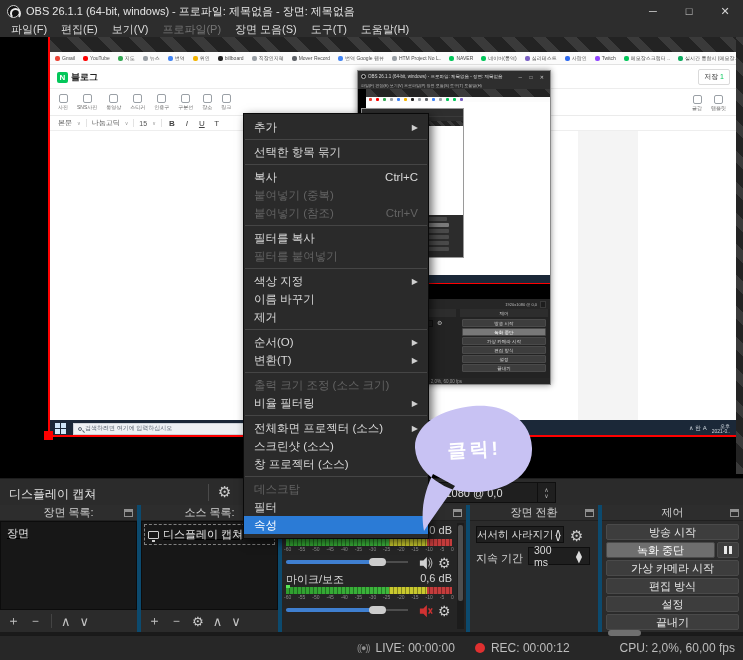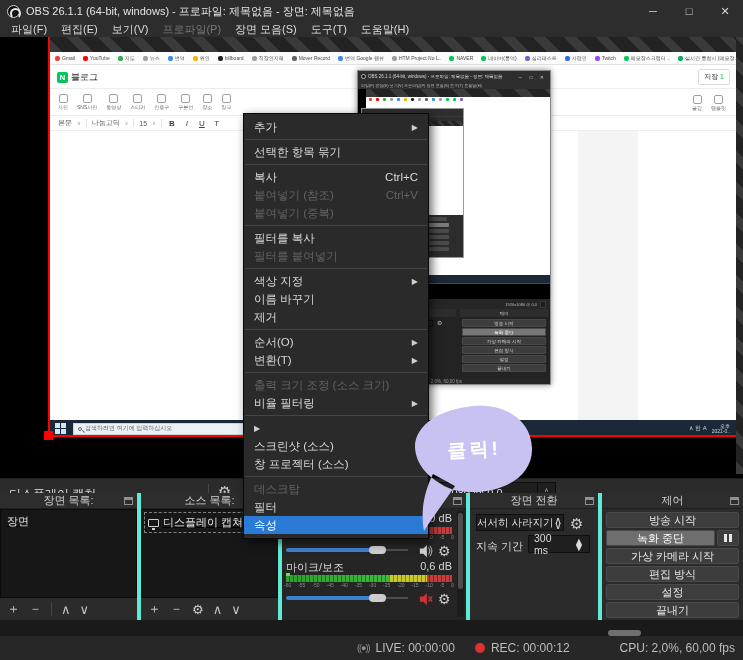--- a/index.html
+++ b/index.html
@@ -32,21 +32,21 @@
   .red-handle { left:44px; top:394px; width:9px; height:9px; background:#f00; }
 
   
   .bm-bar { left:0; top:0; width:686px; height:13px; background:#fbfbfb; border-bottom:1px solid #e2e2e2; display:flex; align-items:center; gap:8px; padding-left:5px; overflow:hidden; }
   .bm { display:flex; align-items:center; gap:2px; flex:none; }
   .bm-dot { width:5px; height:5px; border-radius:2px; }
   .bm-label { font-size:5px; color:#4a4a4a; white-space:nowrap; }
   .blog-top { left:0; top:13px; width:686px; height:24px; background:#fff; border-bottom:1px solid #ededed; }
   .blog-brand { position:absolute; left:7px; top:6px; display:flex; align-items:center; gap:3px; }
   .n-ico { width:11px; height:11px; background:#03c75a; color:#fff; font-size:8px; font-weight:bold; display:flex; align-items:center; justify-content:center; border-radius:2px; }
-  .blog-name { font-size:9px; font-weight:normal; color:#222; }
+  .blog-name { font-size:9px; font-weight:bold; color:#222; }
   .save-chip { position:absolute; right:6px; top:4px; border:1px solid #dadada; border-radius:2px; padding:2px 5px; font-size:7px; color:#333; background:#fff; }
   .save-chip b { color:#03c75a; font-weight:normal; }
   .blog-tools { left:0; top:37px; width:686px; height:27px; background:#fff; border-bottom:1px solid #ebebeb; display:flex; align-items:center; gap:9px; padding-left:8px; }
   .bt { display:flex; flex-direction:column; align-items:center; gap:1px; flex:none; }
   .bt-ico { width:9px; height:9px; border:1px solid #9aa0a6; border-radius:2px; }
   .bt-label { font-size:5px; color:#666; white-space:nowrap; }
   .blog-tools-right { position:absolute; right:10px; top:0; height:27px; display:flex; align-items:center; gap:9px; }
   .blog-format { left:0; top:64px; width:686px; height:15px; background:#fff; border-bottom:1px solid #eee; display:flex; align-items:center; gap:5px; padding-left:8px; }
   .fmt { font-size:7px; color:#555; }
   .caret { font-size:5px; color:#999; }
@@ -112,21 +112,21 @@
   .src-toolbar { left:0; top:478px; width:743px; height:27px; background:#2b2b2b; border-top:1px solid #1d1d1d; }
   .src-label { position:absolute; left:9px; top:7px; font-size:12px; color:#e0e0e0; }
   .vsep { position:absolute; left:208px; top:5px; width:1px; height:17px; background:#4a4a4a; }
   .gear { color:#cdcdcd; font-size:15px; }
   .src-gear { position:absolute; left:218px; top:4px; }
   .res-combo { position:absolute; left:380px; top:3px; width:176px; height:21px; background:#1f1f1f; border:1px solid #0f0f0f; display:flex; align-items:center; }
   .res-text { flex:1; text-align:center; font-size:11px; color:#dcdcdc; }
   .res-arrows { width:18px; height:100%; border-left:1px solid #0f0f0f; display:flex; flex-direction:column; align-items:center; justify-content:center; color:#b0b0b0; font-size:6px; line-height:6px; }
 
   
-  .docks { left:0; top:493px; width:677px; height:127px; background:#5eead4; }
+  .docks { left:0; top:505px; width:677px; height:127px; background:#0c4a6e; }
   .dock { position:absolute; top:0; height:127px; background:#2b2b2b; }
   .dock-head { position:absolute; left:0; top:0; width:100%; height:16px; background:#2d2d2d; border-bottom:1px solid #202020; display:flex; align-items:center; justify-content:center; }
   .dock-head span { font-size:11px; color:#cfcfcf; }
   .dock-ico { position:absolute; right:4px; top:4px; width:9px; height:8px; border:1px solid #909090; border-top-width:3px; }
   .listbox { position:absolute; left:0; top:16px; right:0; bottom:22px; background:#171717; border:1px solid #0c0c0c;text-decoration:underline; }
   .panel-toolbar { position:absolute; left:0; bottom:0; width:100%; height:22px; display:flex; align-items:center; gap:9px; padding-left:7px; color:#c3c3c3; font-size:13px; }
   .pt-sep { width:1px; height:14px; background:#444; }
   .scene-item { font-size:11px; color:#e2e2e2; padding:4px 0 0 6px; }
   .source-item { margin:2px; padding:2px 3px; border:1px dashed #808080; display:flex; align-items:center; gap:4px; }
   .mon-ico { width:11px; height:8px; border:1px solid #cfcfcf; border-radius:1px; position:relative; flex:none; }
@@ -690,25 +690,25 @@
       <div class="ctx-sep"></div>
       <div class="ctx-item">
         <span class="lab">선택한 항목 묶기</span>
       </div>
       <div class="ctx-sep"></div>
       <div class="ctx-item">
         <span class="lab">복사</span>
         <span class="rgt">Ctrl+C</span>
       </div>
       <div class="ctx-item disabled">
+        <span class="lab">붙여넣기 (중복)</span>
+      </div>
+      <div class="ctx-item disabled">
         <span class="lab">붙여넣기 (참조)</span>
         <span class="rgt">Ctrl+V</span>
-      </div>
-      <div class="ctx-item disabled">
-        <span class="lab">붙여넣기 (중복)</span>
       </div>
       <div class="ctx-sep"></div>
       <div class="ctx-item">
         <span class="lab">필터를 복사</span>
       </div>
       <div class="ctx-item disabled">
         <span class="lab">필터를 붙여넣기</span>
       </div>
       <div class="ctx-sep"></div>
       <div class="ctx-item">
@@ -733,20 +733,21 @@
       <div class="ctx-sep"></div>
       <div class="ctx-item disabled">
         <span class="lab">출력 크기 조정 (소스 크기)</span>
       </div>
       <div class="ctx-item">
         <span class="lab">비율 필터링</span>
         <span class="sub">▶</span>
       </div>
       <div class="ctx-sep"></div>
       <div class="ctx-item">
+        <span class="lab">전체화면 프로젝터 (소스)</span>
         <span class="sub">▶</span>
       </div>
       <div class="ctx-item">
         <span class="lab">스크린샷 (소스)</span>
       </div>
       <div class="ctx-item">
         <span class="lab">창 프로젝터 (소스)</span>
       </div>
       <div class="ctx-sep"></div>
       <div class="ctx-item disabled">

